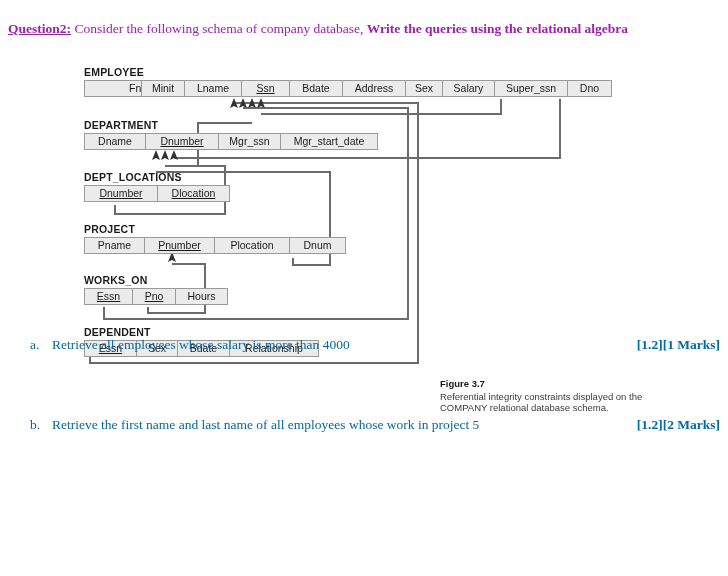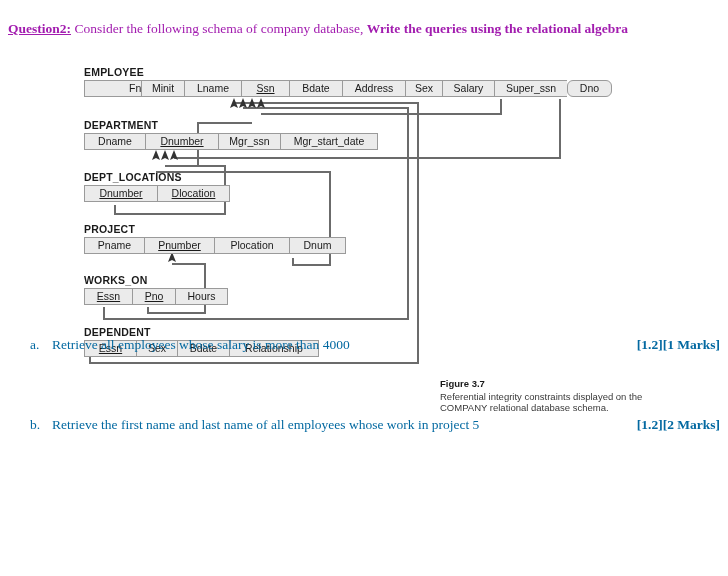--- a/index.html
+++ b/index.html
@@ -186,21 +186,21 @@
     <div class="rel-row">
       <div class="rel-cell" style="width:57px;padding-left:44px;"><span>Fname</span></div>
       <div class="rel-cell" style="width:43px;"><span>Minit</span></div>
       <div class="rel-cell" style="width:57px;"><span>Lname</span></div>
       <div class="rel-cell" style="width:48px;"><span class="pk">Ssn</span></div>
       <div class="rel-cell" style="width:53px;"><span>Bdate</span></div>
       <div class="rel-cell" style="width:63px;"><span>Address</span></div>
       <div class="rel-cell" style="width:37px;"><span>Sex</span></div>
       <div class="rel-cell" style="width:52px;"><span>Salary</span></div>
       <div class="rel-cell" style="width:73px;"><span>Super_ssn</span></div>
-      <div class="rel-cell" style="width:45px;border-radius:6px;"><span>Dno</span></div>
+      <div class="rel-cell" style="width:45px;"><span>Dno</span></div>
     </div>
   </div>
 
   <div class="rel-table" style="left:84px; top:57px;">
     <div class="rel-title">DEPARTMENT</div>
     <div class="rel-row">
       <div class="rel-cell" style="width:61px;"><span>Dname</span></div>
       <div class="rel-cell" style="width:73px;"><span class="pk">Dnumber</span></div>
       <div class="rel-cell" style="width:62px;"><span>Mgr_ssn</span></div>
       <div class="rel-cell" style="width:98px;"><span>Mgr_start_date</span></div>

